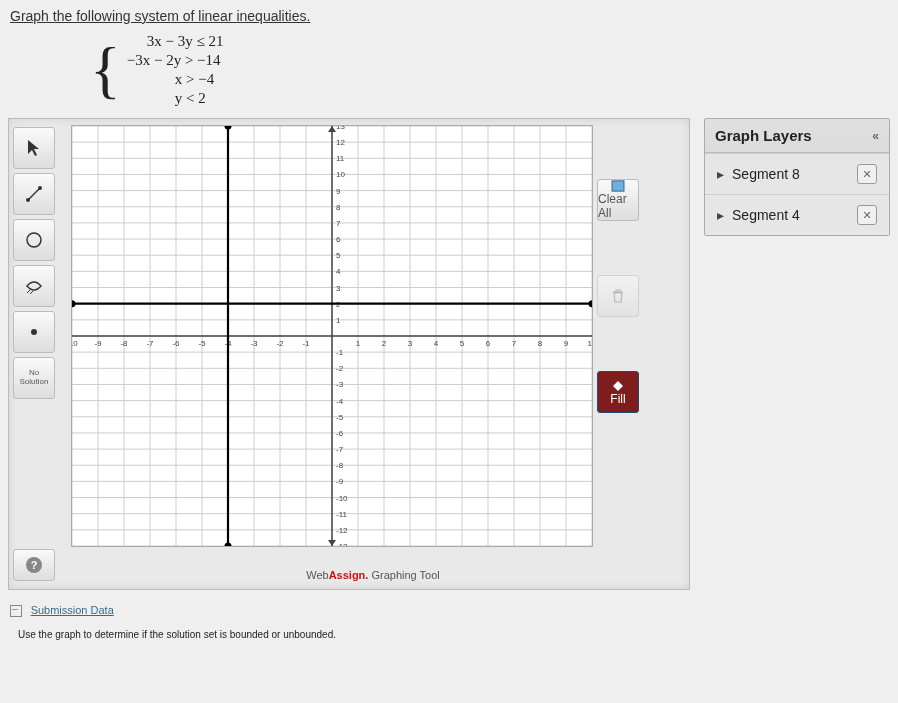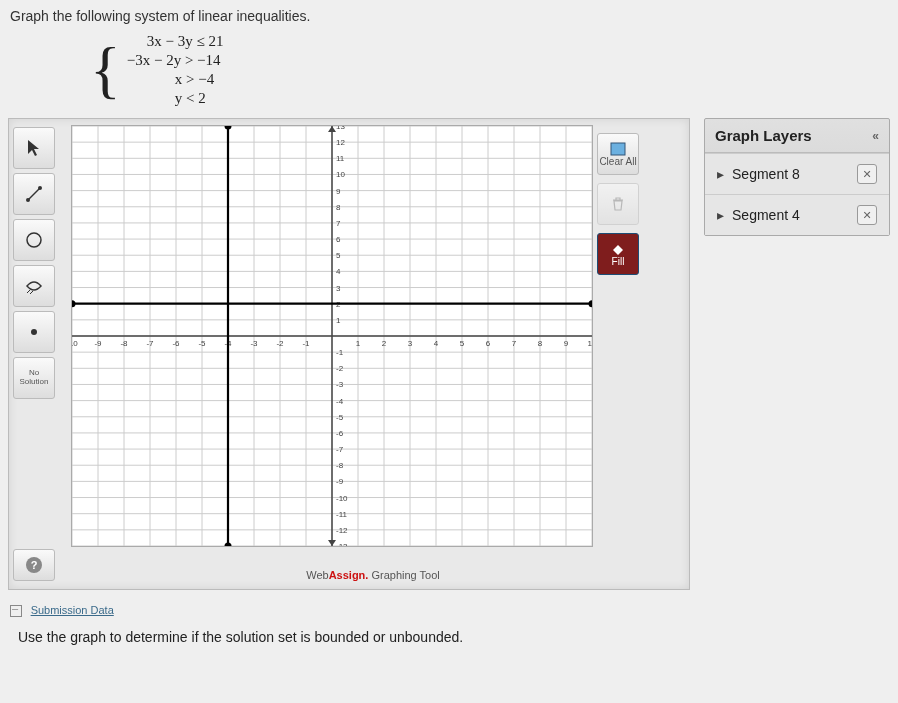--- a/index.html
+++ b/index.html
@@ -1,43 +1,43 @@
 <!DOCTYPE html>
 <html><head>
 <meta charset="utf-8">
 <style>
   body { margin:0; font-family: Arial, Helvetica, sans-serif; background:#efefef; color:#222; font-size:13px; }
   .page { width:898px; height:703px; position:relative; overflow:hidden; }
-  .instruction { padding:8px 10px 4px; font-size:14px; color:#333; }
+  .instruction { padding:8px 10px 4px; font-size:14px; color:#333;text-decoration:underline; }
   .system { margin:4px 0 10px 90px; font-family:'Times New Roman', serif; font-size:15px; display:flex; align-items:center; }
   .brace { font-size:64px; line-height:1; color:#222; margin-right:6px; font-weight:100; }
   .eqs div { padding:1px 0; }
   .widget-wrap { display:flex; align-items:flex-start; padding:0 8px; }
   .graph-widget { width:680px; height:470px; background:#e9e9e9; border:1px solid #bbb; box-shadow:inset 0 0 10px rgba(0,0,0,0.1); display:flex; position:relative; }
   .toolbar-col { width:48px; display:flex; flex-direction:column; gap:4px; padding:8px 4px; }
   .tool-btn { width:40px; height:40px; background:linear-gradient(#fafafa,#ddd); border:1px solid #bbb; border-radius:3px; display:flex; align-items:center; justify-content:center; font-size:10px; color:#555; cursor:pointer; }
   .tool-btn svg { width:20px; height:20px; }
   .graph-area { flex:1; display:flex; flex-direction:column; padding:6px; }
   .canvas-wrap { flex:1; display:flex; align-items:flex-start; }
   .grid { width:520px; height:420px; background:#fff; border:1px solid #aaa; position:relative; }
   .footer-brand { text-align:center; font-size:11px; padding:4px 8px 2px 0; color:#555; }
   .side-btns { width:48px; display:flex; flex-direction:column; gap:8px; padding:8px 4px; }
-  .side-btn { width:40px; height:40px; background:linear-gradient(#fafafa,#ddd); border:1px solid #bbb; border-radius:3px; display:flex; flex-direction:column; align-items:center; justify-content:center; font-size:10px; color:#555; cursor:pointer; }
+  .side-btn { width:40px; height:40px; background:linear-gradient(#fafafa,#ddd); border:1px solid #bbb; border-radius:3px; display:flex; flex-direction:column; align-items:center; justify-content:center; font-size:12px; color:#555; cursor:pointer;margin-top:46px; }
   .side-btn.fill-active { background:#7f1d1d; color:#fff; border-color:#1d4d75; }
   .layers-panel { flex:1; margin-left:14px; background:linear-gradient(#e0e0e0,#cfcfcf); border:1px solid #aaa; border-radius:2px; }
   .layers-header { display:flex; align-items:center; justify-content:center; padding:8px 10px; font-weight:bold; font-size:15px; border-bottom:1px solid #bbb; }
   .layer-row { display:flex; align-items:center; padding:10px 12px; border-top:1px solid #ccc; background:#e6e6e6; font-size:14px; }
   .layer-row .caret { margin-right:8px; color:#444; }
   .layer-row .del { margin-left:auto; width:18px; height:18px; border:1px solid #999; background:#f0f0f0; border-radius:3px; display:flex; align-items:center; justify-content:center; font-size:11px; color:#666; cursor:pointer; }
   .collapse-ico { margin-left:auto; font-size:12px; color:#666; }
   .sub-link { padding:12px 10px 4px; }
   .sub-link a { font-family: Arial; font-size:11px; color:#3a6a8a; text-decoration:underline; }
   .sub-link .boxico { display:inline-block; width:10px; height:10px; border:1px solid #888; margin-right:5px; vertical-align:middle; position:relative; }
   .sub-link .boxico::after { content:"–"; position:absolute; top:-4px; left:1px; color:#888; font-size:11px; }
-  .q2 { padding:8px 10px 6px 18px; font-size:14px; }
+  .q2 { padding:8px 10px 6px 18px; font-size:10px; }
   .radio-row { padding:4px 10px 2px 34px; font-size:14px; display:flex; align-items:center; gap:6px; }
   input[type=radio] { accent-color:#2e6da4; }
   .assign-red { color:#c11; font-weight:bold; }
   
   .grid line.gr { stroke:#ccc; stroke-width:1; }
   .grid line.ax { stroke:#444; stroke-width:1.5; }
   .tick { font-size:8px; fill:#444; }
   .plotline { stroke:#000; stroke-width:2.2; }
 </style>
 </head>

